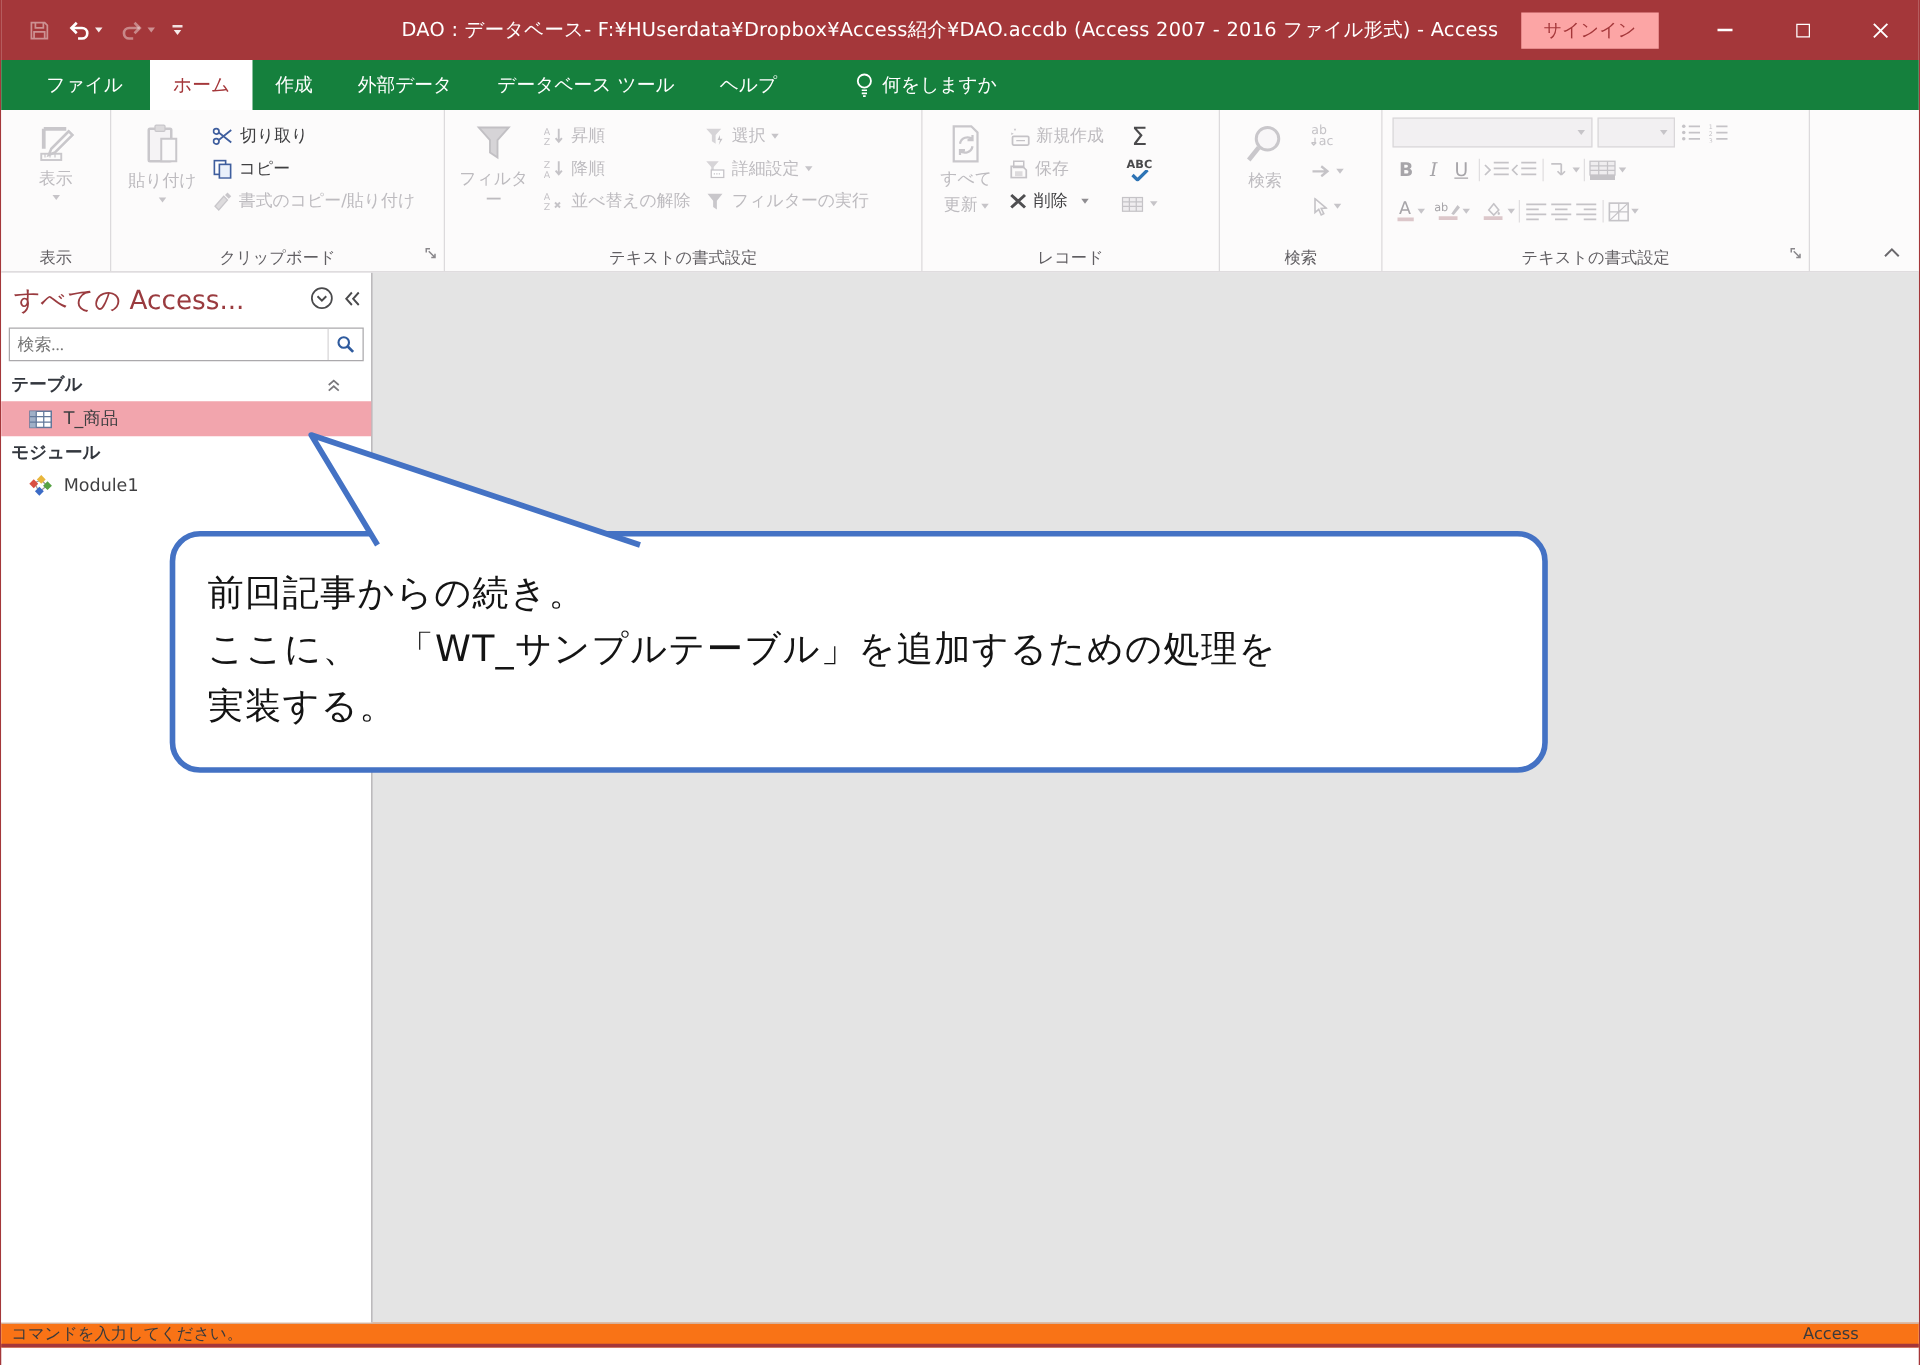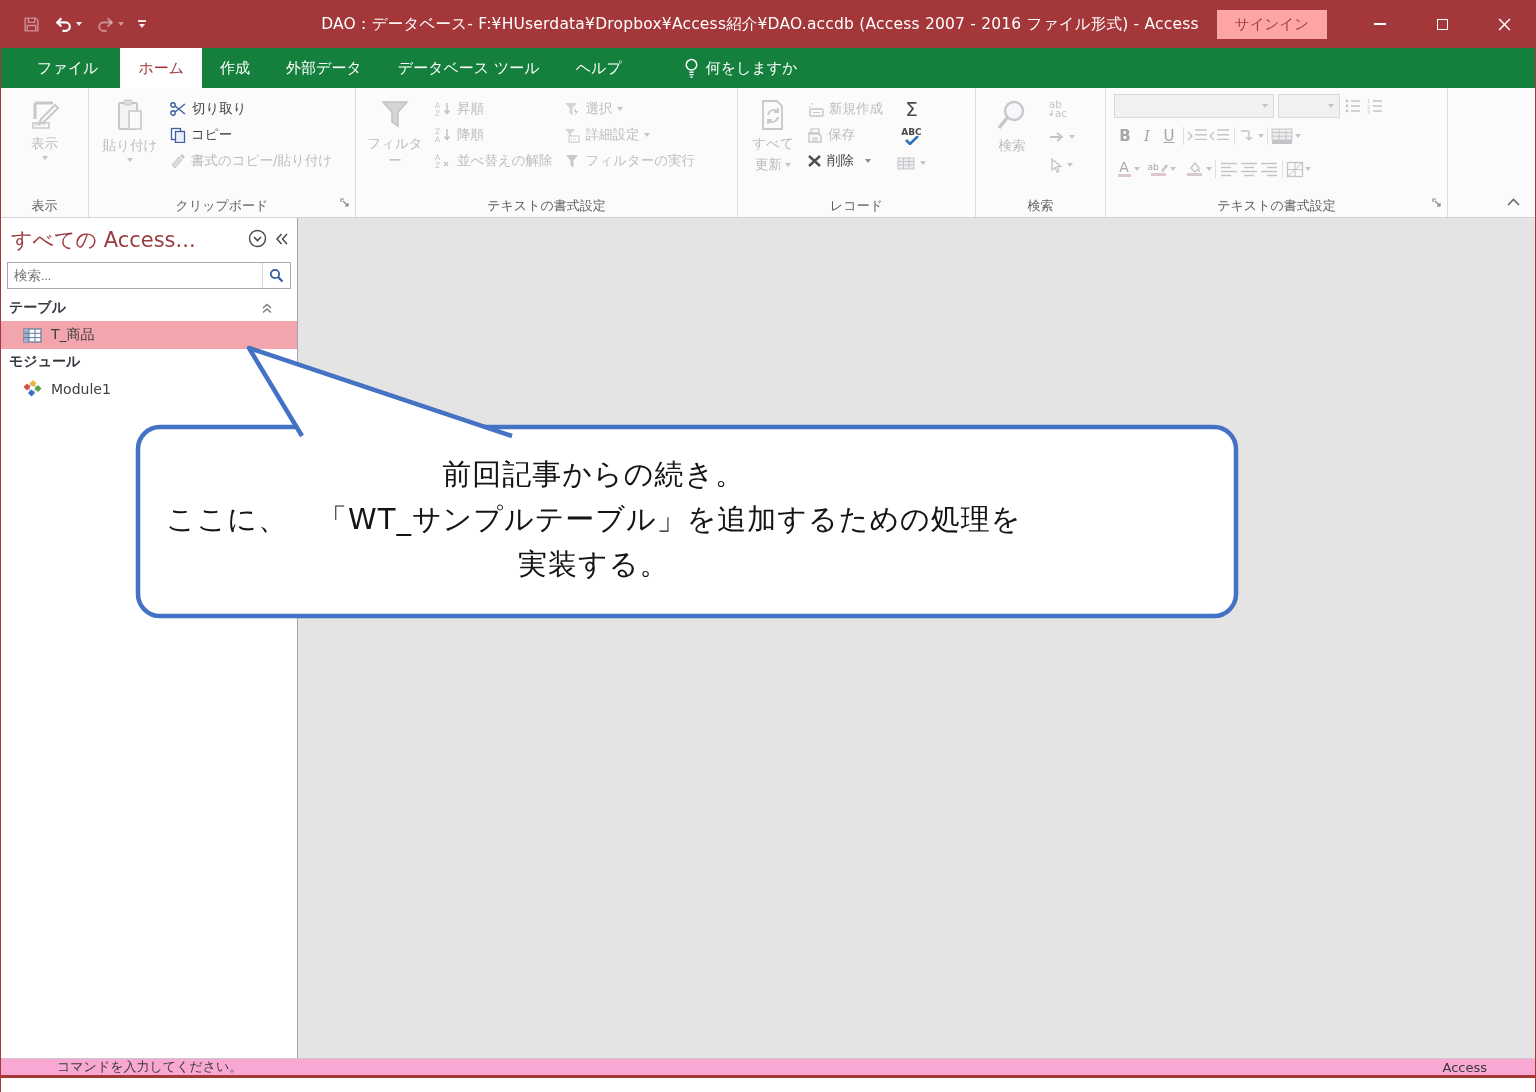--- a/index.html
+++ b/index.html
@@ -54,26 +54,26 @@
   .nav-search { margin:2px 6px 6px 6px; border:1px solid #ABA9AC; height:27px; display:flex; align-items:center; }
   .nav-search input { flex:1; border:none; outline:none; font-size:13.5px; padding:0 6px; color:#444; font-family:Liberation Serif, serif; min-width:0; }
   .nav-search-btn { width:28px; height:100%; border-left:1px solid #D8D6D8; display:flex; align-items:center; justify-content:center; }
   .nav-sec-h { display:flex; align-items:center; padding:4px 24px 4px 8px; font-size:14px; font-weight:bold; color:#33373E; }
   .nav-sec-h .sp { flex:1; }
   .nav-item { display:flex; align-items:center; gap:9px; padding:5px 8px 5px 22px; font-size:14px; color:#3F3F41; }
   .nav-item.selected { background:#F2A5AD; }
   .main { flex:1; }
 
   
-  .statusbar { height:20px; background:#f9a8d4; border-top:1px solid #C9C7C9; border-bottom:3px solid #A4373A; display:flex; align-items:center; font-size:13px; color:#3A3A3C;padding-left:48px; }
+  .statusbar { height:20px; background:#f97316; border-top:1px solid #C9C7C9; border-bottom:3px solid #A4373A; display:flex; align-items:center; font-size:13px; color:#3A3A3C; }
   .status-left { padding-left:8px; flex:1; }
   .status-right { padding-right:48px; }
 
   
-  .callout-layer { position:absolute; left:0; top:0; width:1536px; height:1016px; pointer-events:none;text-align:center; }
+  .callout-layer { position:absolute; left:0; top:0; width:1536px; height:1016px; pointer-events:none; }
   .callout-text { position:absolute; left:166px; top:452px; font-size:29px; line-height:45px; color:#141414; letter-spacing:1px; }
 </style>
 </head>
 <body>
 
 <div class="window">
 
   <div class="titlebar">
     <div class="qat">
       <span class="qbtn">

